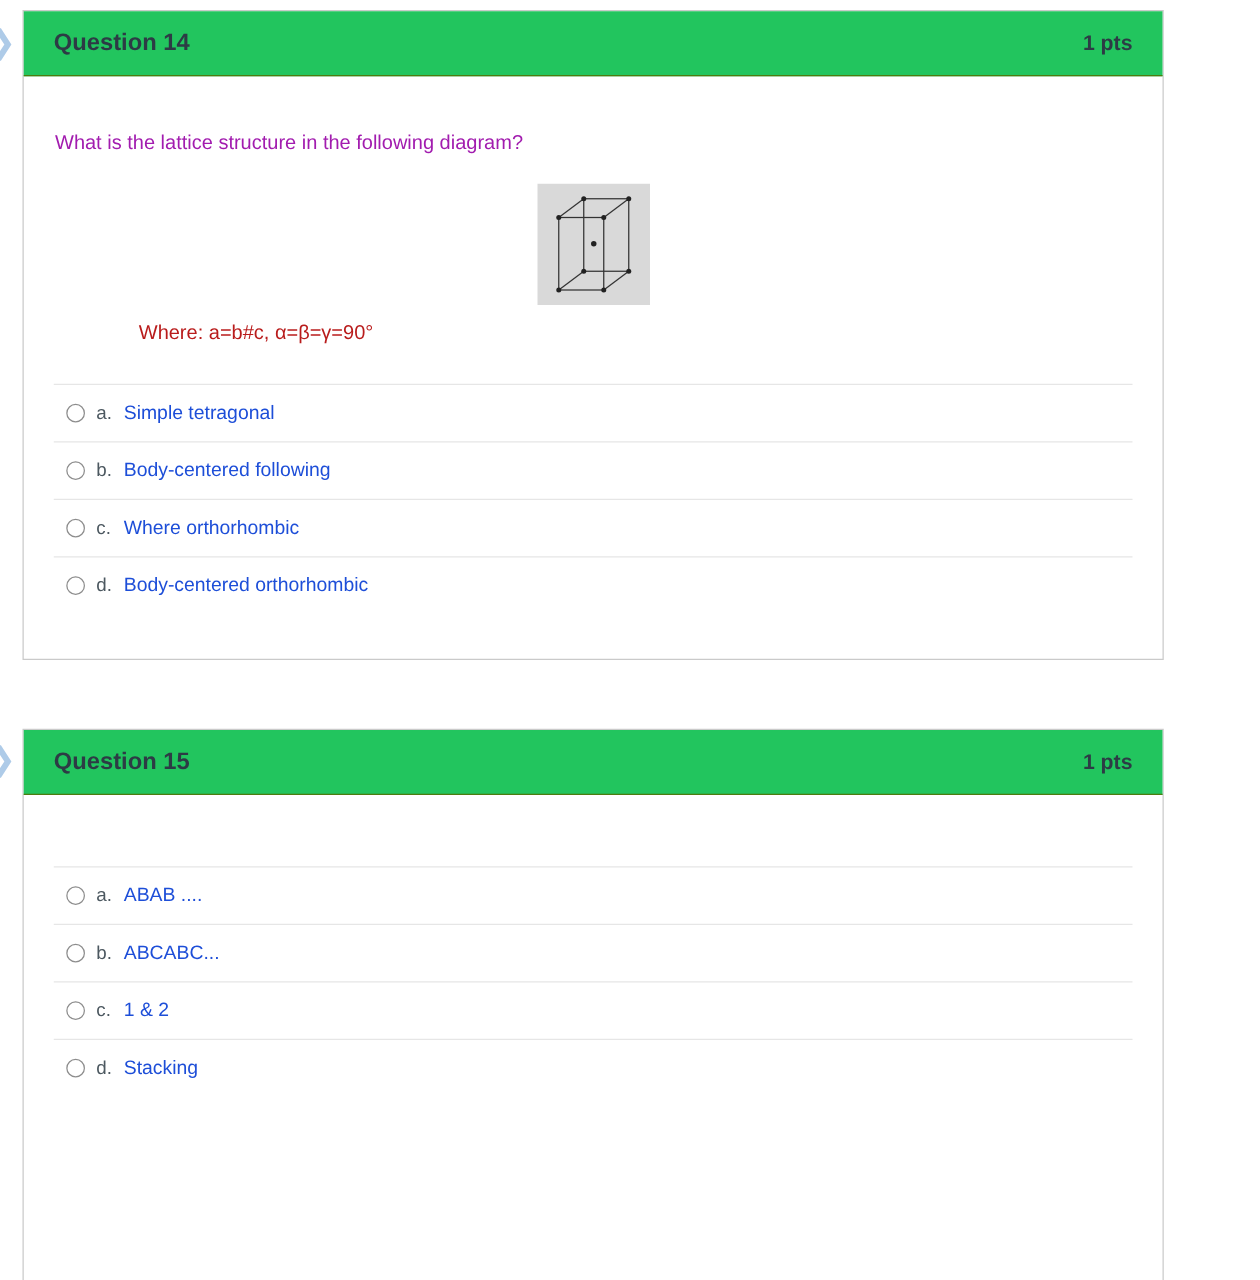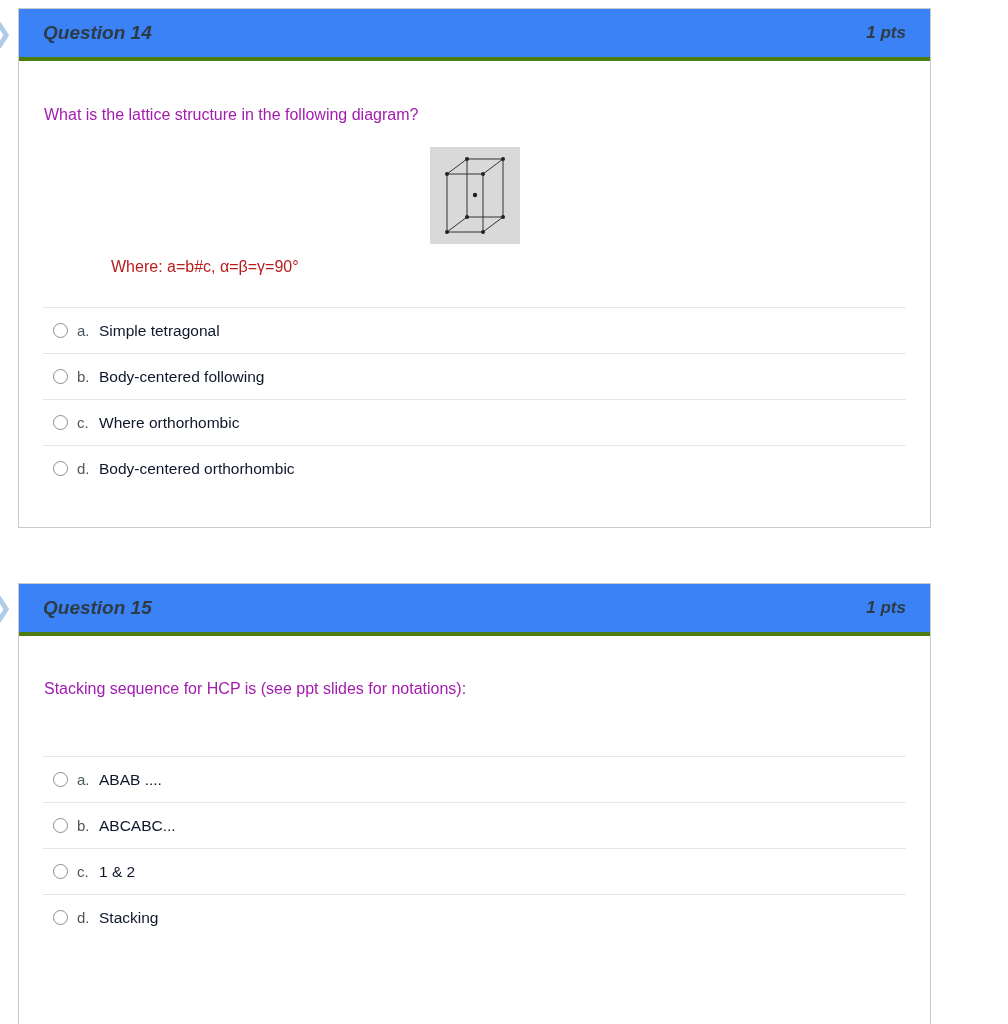--- a/index.html
+++ b/index.html
@@ -22,27 +22,26 @@
 
   .question-box {
     position: absolute;
     left: 18px;
     width: 913px;
     border: 1px solid #cacaca;
     background: #ffffff;
   }
   .q-header {
     height: 52px;
-    background: #3b82f6;
-    border-bottom: 4px solid #4d7c0f;
+    background: #22c55e;
+    border-bottom: 1px solid #4d7c0f;
     display: flex;
     align-items: center;
     justify-content: space-between;
     padding: 0 24px;
-    font-style: italic;
   }
   .q-title { font-size: 19px; font-weight: bold; color: #2d3b45; }
   .q-pts   { font-size: 17px; font-weight: bold; color: #2d3b45; text-align: center; }
 
   .q-body { position: relative; }
 
   .prompt {
     margin: 44px 25px 0 25px;
     font-size: 16px;
     line-height: 20px;
@@ -86,21 +85,21 @@
   }
   .opt-letter {
     margin-left: 9px;
     font-size: 15px;
     color: #4c5860;
     width: 18px;
   }
   .opt-text {
     margin-left: 4px;
     font-size: 15.5px;
-    color: #0f172a;
+    color: #1d4ed8;
   }
 </style>
 </head>
 <body>
 
 <div class="page">
 
   <span class="collapse-chevron" style="top:18px">❯</span>
   <span class="collapse-chevron" style="top:592px">❯</span>
 
@@ -163,21 +162,20 @@
       </div>
     </div>
   </div>
 
   <div class="question-box q15" style="top:583px; height:447px;">
     <div class="q-header">
       <span class="q-title">Question 15</span>
       <span class="q-pts">1 pts</span>
     </div>
     <div class="q-body">
-      <div class="prompt">Stacking sequence for HCP is (see ppt slides for notations):</div>
 
       <div class="options">
         <div class="option-row">
           <span class="radio"></span>
           <span class="opt-letter">a.</span>
           <span class="opt-text">ABAB ....</span>
         </div>
         <div class="option-row">
           <span class="radio"></span>
           <span class="opt-letter">b.</span>

